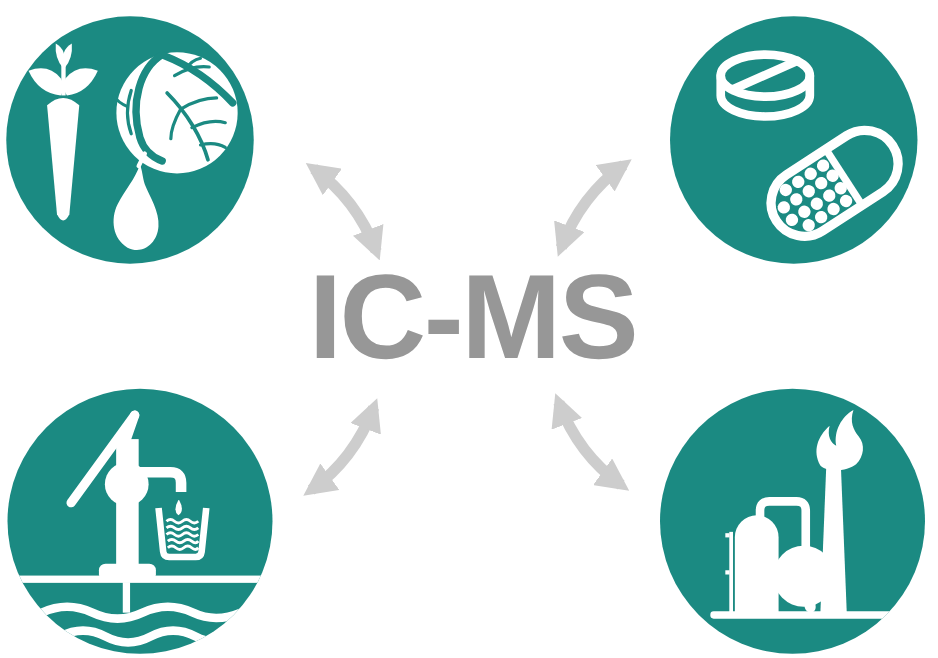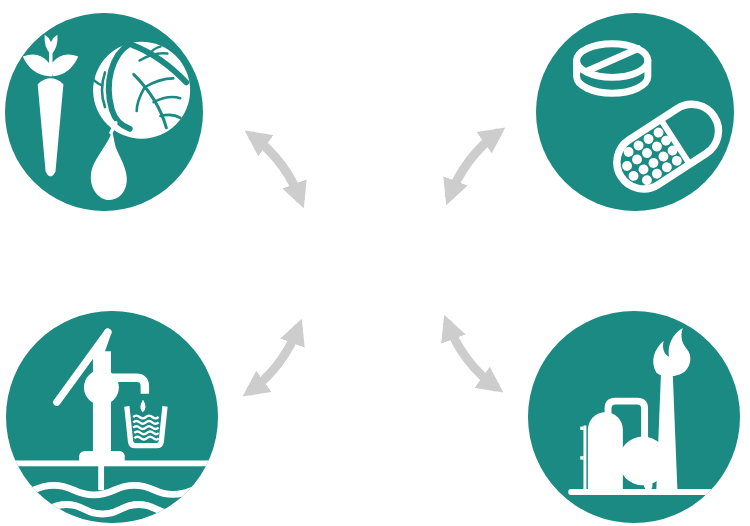--- a/index.html
+++ b/index.html
@@ -34,20 +34,21 @@
       </marker>
     </defs>
     <g stroke="#cdcdcd" stroke-width="9" fill="none">
       <path d="M 301 201 C 290 172 272 150 251 135" marker-start="url(#ah)" marker-end="url(#ah)"></path>
       <path d="M 449 198 C 460 169 478 147 499 132" marker-start="url(#ah)" marker-end="url(#ah)"></path>
       <path d="M 299 326 C 288 355 270 377 249 392" marker-start="url(#ah)" marker-end="url(#ah)"></path>
       <path d="M 447 322 C 458 351 476 373 497 388" marker-start="url(#ah)" marker-end="url(#ah)"></path>
     </g>
   </svg>
 
+  <div id="center-label">IC-MS</div>
 
   <div class="node-circle" id="node-food">
     <svg viewBox="0 0 200 200" xmlns="http://www.w3.org/2000/svg">
 
       <circle cx="138" cy="78" r="49" fill="#ffffff"></circle>
       <g stroke="#1b8a82" fill="none" stroke-linecap="round">
         <path d="M126 31 C 108 42 100 70 108 98 C 111 108 118 114 126 117" stroke-width="6"></path>
         <path d="M128 32 C 146 39 166 52 183 70" stroke-width="6"></path>
 
         <path d="M130 62 C 146 78 158 98 163 116" stroke-width="3"></path>

